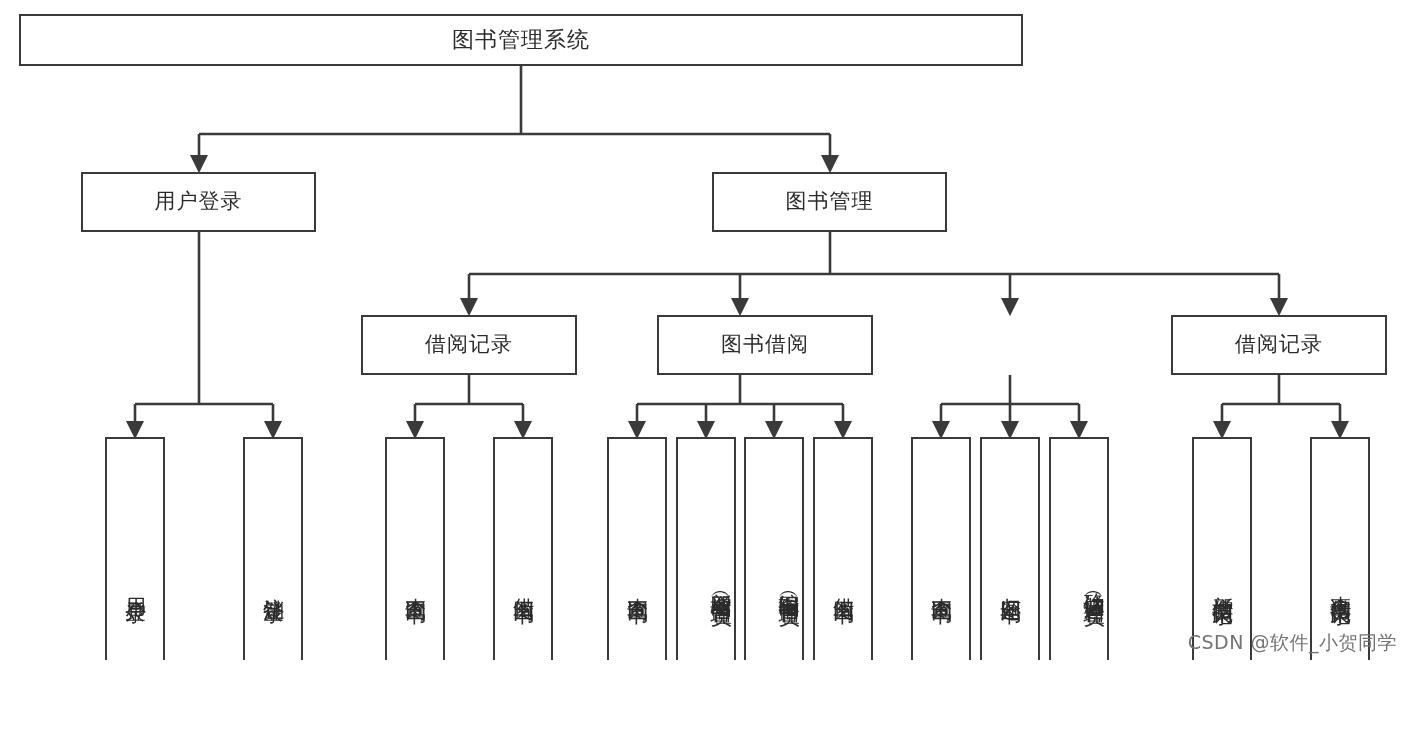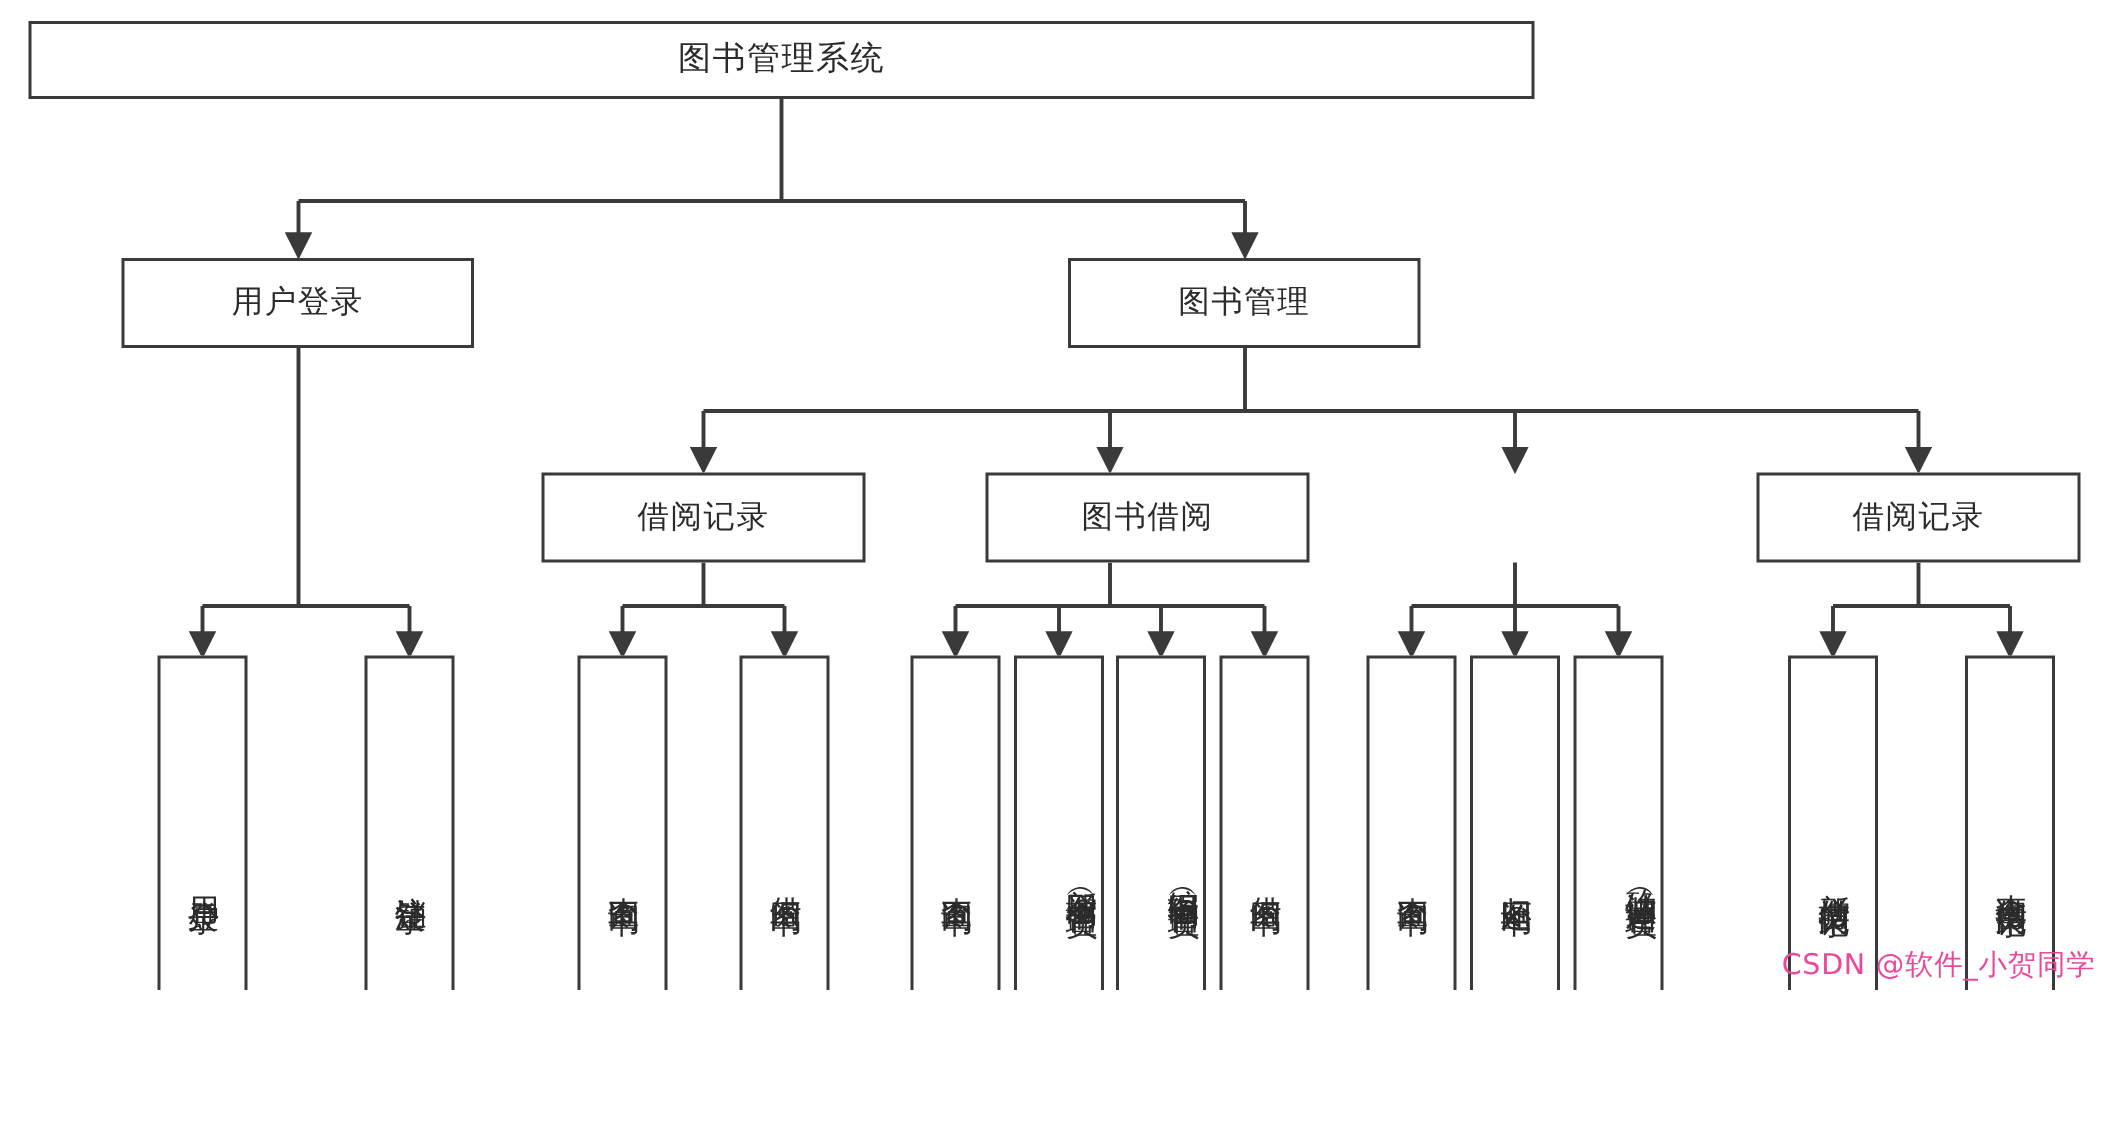--- a/index.html
+++ b/index.html
@@ -60,21 +60,21 @@
     justify-content: center;
   }
   .node-v span {
     display: block;
   }
   .watermark {
     position: absolute;
     right: 8px;
     bottom: 4px;
     font-size: 19px;
-    color: #ec4899;
+    color: #737373;
     letter-spacing: 0.5px;
     z-index: 5;
     white-space: nowrap;
   }
 </style>
 </head>
 <body>
 
 <div id="canvas">
 

